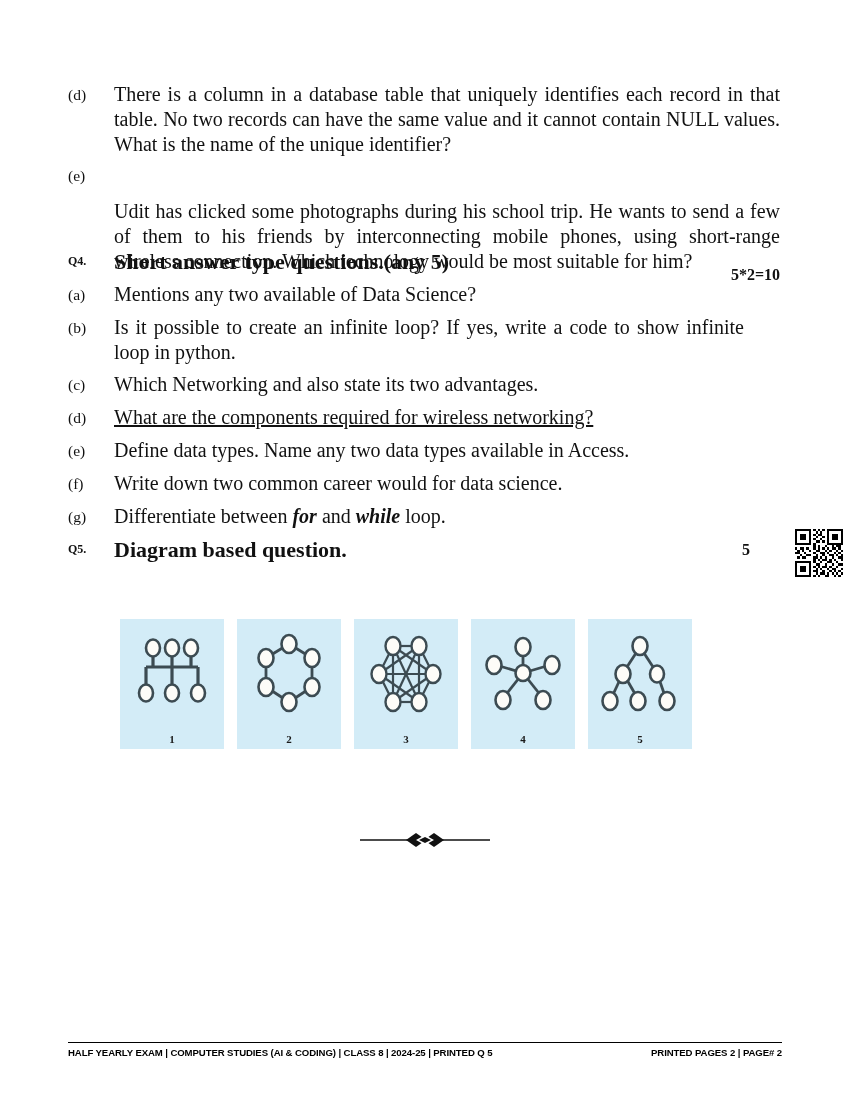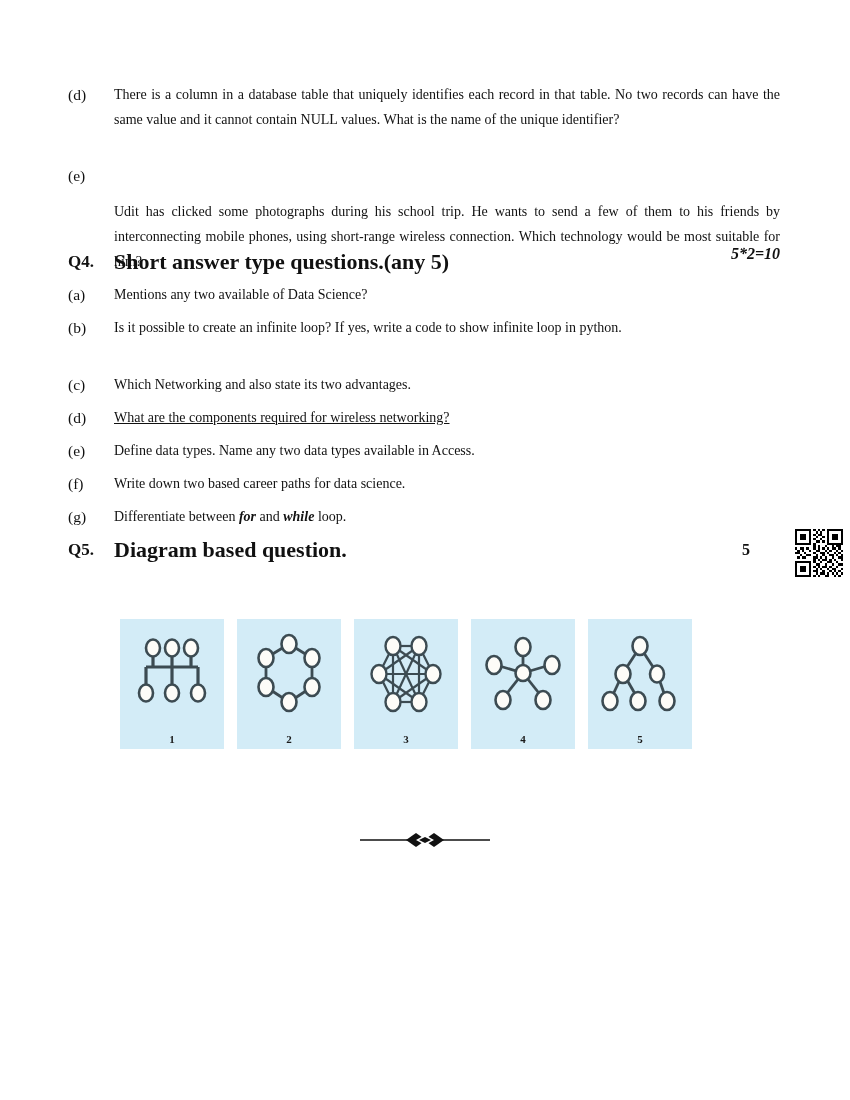--- a/index.html
+++ b/index.html
@@ -30,24 +30,24 @@
     align-items: flex-start;
   }
   .marker {
     width: 46px;
     flex: 0 0 46px;
     font-size: 15.5px;
     line-height: 25px;
   }
   .marker.bold {
     font-weight: bold;
-    font-size: 17px;
+    font-size: 12px;
   }
   .qtext {
-    font-size: 14px;
+    font-size: 20px;
     line-height: 25px;
     text-align: justify;
     text-justify: inter-word;
   }
   .qtext.bold {
     font-weight: bold;
     font-size: 22px;
     text-align: left;
   }
   .marks {
@@ -152,21 +152,21 @@
 
   <div class="qrow" style="left:68px; top:163px; width:712px;">
     <div class="marker">(e)</div>
     <div class="qtext" style="width:666px;margin-top:36px;">Udit has clicked some photographs during his school trip. He wants to send a few of them to his friends by interconnecting mobile phones, using short-range wireless connection. Which technology would be most suitable for him?</div>
   </div>
 
   <div class="qrow" style="left:68px; top:249px; width:640px;">
     <div class="marker bold">Q4.</div>
     <div class="qtext bold">Short answer type questions.(any 5)</div>
   </div>
-  <div class="marks" style="left:640px; top:241px; width:140px;font-style:italic;">5*2=10</div>
+  <div class="marks" style="left:640px; top:262px; width:140px;">5*2=10</div>
 
   <div class="qrow" style="left:68px; top:282px; width:712px;">
     <div class="marker">(a)</div>
     <div class="qtext nojustify" style="width:666px;">Mentions any two available of Data Science?</div>
   </div>
 
   <div class="qrow" style="left:68px; top:315px; width:712px;">
     <div class="marker">(b)</div>
     <div class="qtext" style="width:630px;">Is it possible to create an infinite loop? If yes, write a code to show infinite loop in python.</div>
   </div>
@@ -181,21 +181,21 @@
     <div class="qtext nojustify" style="width:666px;text-decoration:underline;">What are the components required for wireless networking?</div>
   </div>
 
   <div class="qrow" style="left:68px; top:438px; width:712px;">
     <div class="marker">(e)</div>
     <div class="qtext nojustify" style="width:666px;">Define data types. Name any two data types available in Access.</div>
   </div>
 
   <div class="qrow" style="left:68px; top:471px; width:712px;">
     <div class="marker">(f)</div>
-    <div class="qtext nojustify" style="width:666px;">Write down two based career paths for data science.</div>
+    <div class="qtext nojustify" style="width:666px;">Write down two common career would for data science.</div>
   </div>
 
   <div class="qrow" style="left:68px; top:504px; width:712px;">
     <div class="marker">(g)</div>
     <div class="qtext nojustify" style="width:666px;">
       <span>Differentiate between </span><em class="bi">for</em><span> and </span><em class="bi">while</em><span> loop.</span>
     </div>
   </div>
 
   <div class="qrow" style="left:68px; top:537px; width:640px;">
@@ -452,14 +452,18 @@
     <svg width="130" height="24" viewBox="0 0 130 24">
       <line x1="0" y1="12" x2="48" y2="12" stroke="#111" stroke-width="1.6"></line>
       <line x1="82" y1="12" x2="130" y2="12" stroke="#111" stroke-width="1.6"></line>
       <polygon points="46,12 56,5 66,12 56,19" fill="#111"></polygon>
       <polygon points="64,12 74,5 84,12 74,19" fill="#111"></polygon>
       <polygon points="56,12 65,7 74,12 65,17" fill="#ffffff"></polygon>
       <polygon points="59,12 65,9 71,12 65,15" fill="#111"></polygon>
     </svg>
   </div>
 
+  <div id="page-footer">
+    <div>HALF YEARLY EXAM | COMPUTER STUDIES (AI  &amp; CODING) | CLASS 8 | 2024-25 | PRINTED Q 5</div>
+    <div>PRINTED PAGES 2 | PAGE# 2</div>
+  </div>
 
 </div>
 
 </body></html>

